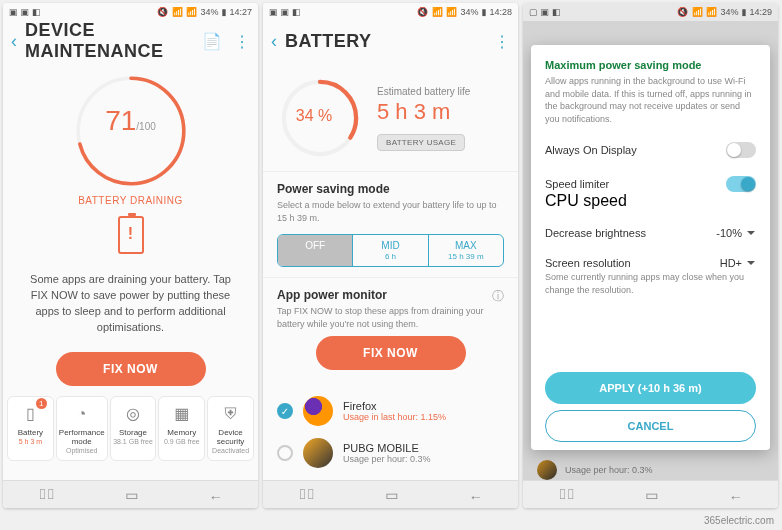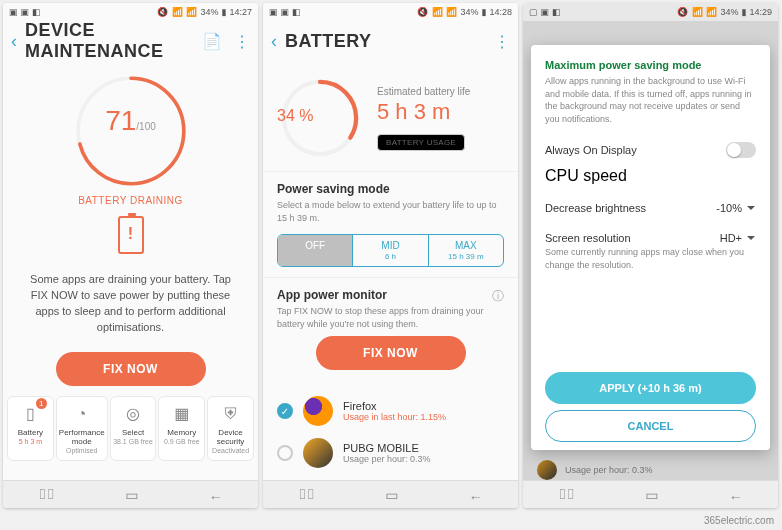--- a/index.html
+++ b/index.html
@@ -26,24 +26,24 @@
   .fix{display:block;margin:6px auto 10px;background:#ee6d4a;color:#fff;border:none;border-radius:999px;width:150px;height:34px;font-size:12px;font-weight:600;letter-spacing:.5px}
   .cards{display:flex;padding:0 4px;gap:2px}
   .card{flex:1;border:1px solid #e8e8e8;border-radius:6px;padding:6px 2px;text-align:center;background:#fff;position:relative}
   .card svg,.card .ic{height:22px;display:flex;align-items:center;justify-content:center;color:#888}
   .card .lab{font-size:8px;color:#444;margin-top:3px}
   .card .sub{font-size:7px;color:#999;margin-top:1px}
   .badge{position:absolute;top:1px;right:6px;width:11px;height:11px;background:#ee6d4a;border-radius:50%;color:#fff;font-size:8px;line-height:11px}
   
   .s2top{display:flex;align-items:center;padding:14px 14px 10px;gap:14px}
   .ring2{width:86px;height:86px;position:relative;flex-shrink:0}
-  .pct{position:absolute;top:32px;left:0;right:12px;font-size:16px;color:#ee6d4a}
+  .pct{position:absolute;top:32px;left:0;right:12px;text-align:center;font-size:16px;color:#ee6d4a}
   .est .elab{font-size:10px;color:#888}
   .est .etime{font-size:22px;color:#ee6d4a;margin:2px 0 6px;font-weight:300}
-  .pill{border:1px solid #ccc;border-radius:4px;font-size:8px;color:#666;padding:3px 8px;background:#000000;display:inline-block;letter-spacing:.3px}
+  .pill{border:1px solid #ccc;border-radius:4px;font-size:8px;color:#666;padding:3px 8px;background:#e5e5e5;display:inline-block;letter-spacing:.3px}
   .sect{border-top:1px solid #eee;padding:10px 14px}
   .sect h4{font-size:12px;color:#333;font-weight:600}
   .sect p{font-size:9px;color:#888;margin-top:3px;line-height:1.4}
   .seg{display:flex;margin-top:10px;border:1px solid #3aa8c9;border-radius:6px;overflow:hidden}
   .seg div{flex:1;text-align:center;padding:5px 0;font-size:10px;color:#3aa8c9}
   .seg div+div{border-left:1px solid #3aa8c9}
   .seg .on{background:#bfbfbf;color:#fff}
   .seg small{display:block;font-size:8px;margin-top:1px}
   .apprw{display:flex;align-items:center;padding:6px 14px;gap:10px}
   .chk{width:16px;height:16px;border-radius:50%;border:2px solid #ccc;flex-shrink:0}
@@ -123,21 +123,21 @@
         <div class="lab">Battery</div>
         <div class="sub" style="color:#ee6d4a">5 h 3 m</div>
       </div>
       <div class="card">
         <div class="ic">◔</div>
         <div class="lab">Performance mode</div>
         <div class="sub">Optimised</div>
       </div>
       <div class="card">
         <div class="ic">◎</div>
-        <div class="lab">Select</div>
+        <div class="lab">Storage</div>
         <div class="sub">38.1 GB free</div>
       </div>
       <div class="card">
         <div class="ic">▦</div>
         <div class="lab">Memory</div>
         <div class="sub">0.9 GB free</div>
       </div>
       <div class="card">
         <div class="ic">⛨</div>
         <div class="lab">Device security</div>
@@ -252,20 +252,24 @@
     <div class="sheet">
       <h3>Maximum power saving mode</h3>
       <div>
         <p style="font-size:9px;color:#888;line-height:1.4;padding-bottom:8px">Allow apps running in the background to use Wi-Fi and mobile data. If this is turned off, apps running in the background may not receive updates or send you notifications.</p>
       </div>
       <div class="row">
         <span class="rl">Always On Display</span>
         <span class="tog"></span>
       </div>
       <div>
+        <div class="row" style="padding-bottom:0">
+          <span class="rl">Speed limiter</span>
+          <span class="tog on"></span>
+        </div>
         <div class="rs" style="padding-bottom:8px">CPU speed</div>
       </div>
       <div class="row">
         <span class="rl">Decrease brightness</span>
         <span class="dd">
               <span>-10%</span>
               <svg viewBox="0 0 10 10">
                 <path d="M1 3l4 4 4-4z"></path>
               </svg>
             </span>

